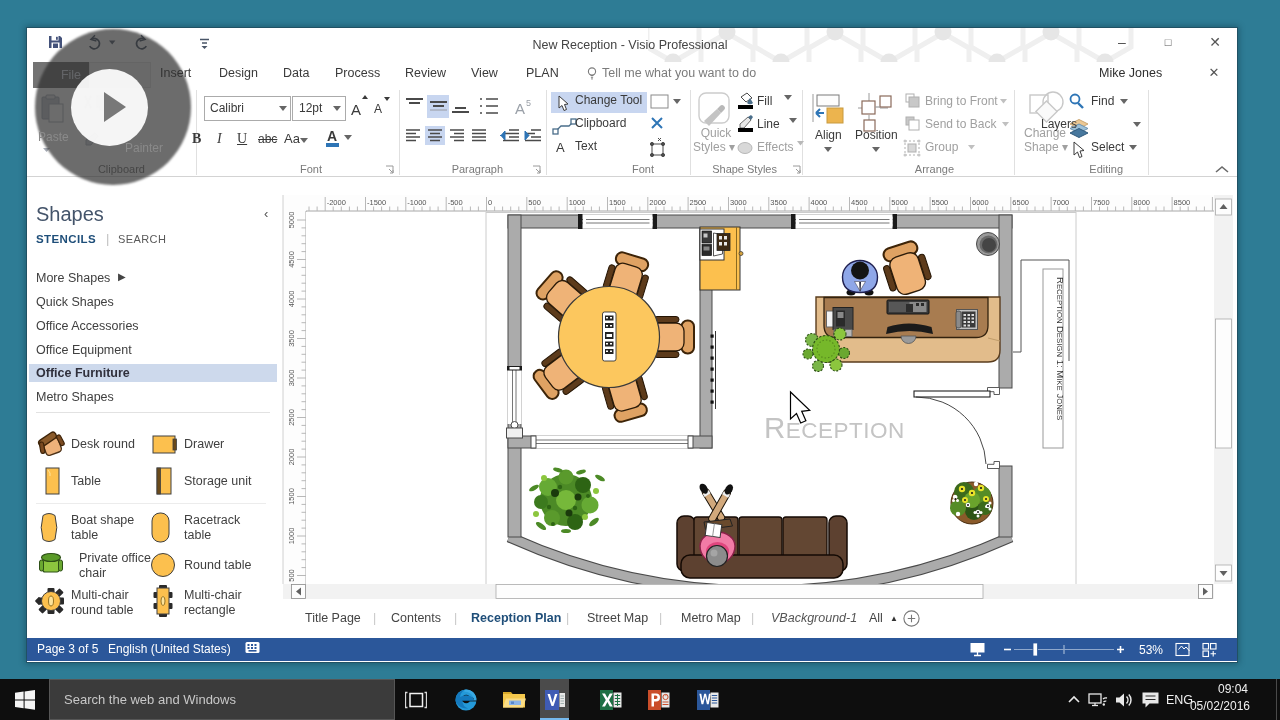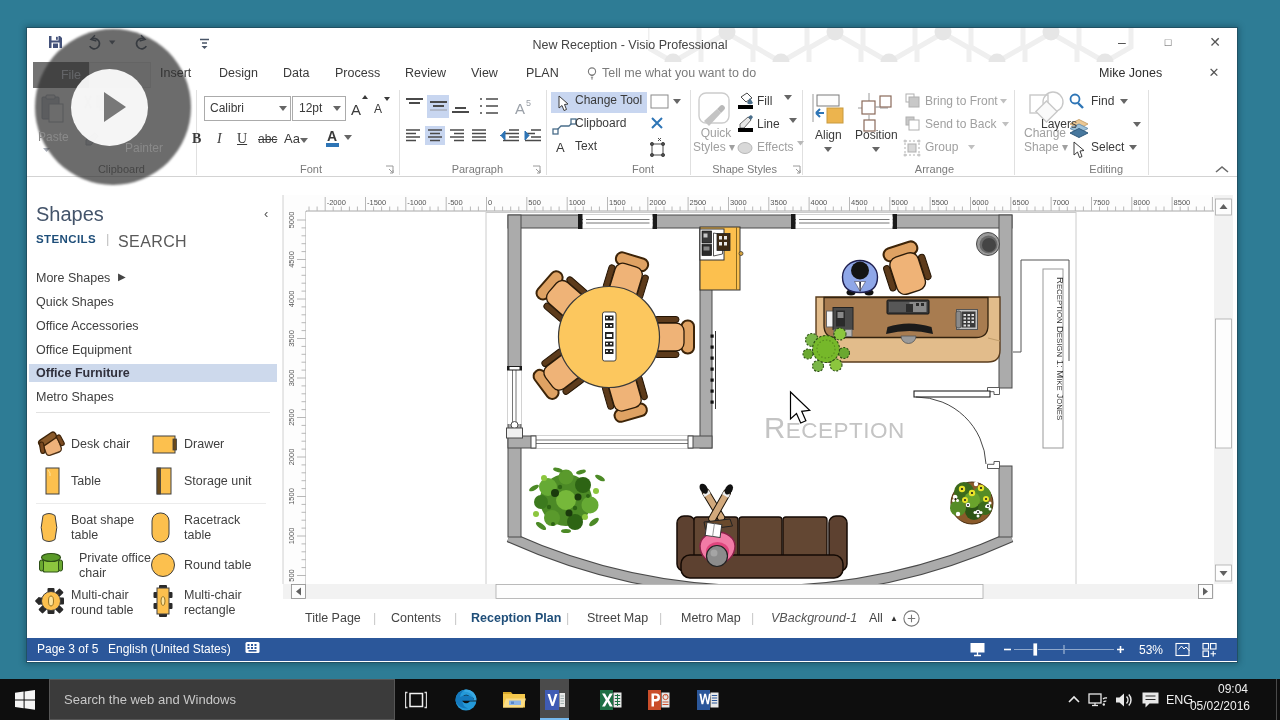--- a/index.html
+++ b/index.html
@@ -326,32 +326,32 @@
     <path d="M793 166 h7 v7 M796 169 l4 4 m0 -3 v3 h-3"></path>
   </g>
 
   <path d="M1216 172 l6 -5 6 5" stroke="#6a6a6a" stroke-width="1.6" fill="none"></path>
 </svg>
 <div id="panel" class="abs"></div>
 <div id="shapesTitle" class="abs">Shapes</div>
 <div class="abs" style="left:264px;top:206px;color:#555;font-size:13px;">‹</div>
 <div class="abs" style="left:36px;top:233px;font-size:11.5px;font-weight:bold;color:#1e4e79;letter-spacing:.4px;">STENCILS</div>
 <div class="abs" style="left:106px;top:231px;color:#c0c0c0;font-size:13px;">|</div>
-<div class="abs" style="left:118px;top:233px;font-size:16px;color:#595959;letter-spacing:.4px;">SEARCH</div>
+<div class="abs" style="left:118px;top:233px;font-size:11px;color:#595959;letter-spacing:.4px;">SEARCH</div>
 <div class="abs stitem" style="top:271px;">More Shapes</div>
 <div class="abs" style="left:118px;top:271px;color:#444;font-size:10px;">▶</div>
 <div class="abs stitem" style="top:295px;">Quick Shapes</div>
 <div class="abs stitem" style="top:319px;">Office Accessories</div>
 <div class="abs stitem" style="top:343px;">Office Equipment</div>
 <div id="offFurn" class="abs"></div>
 <div class="abs stitem" style="top:366px;font-weight:bold;color:#30303c;">Office Furniture</div>
 <div class="abs stitem" style="top:390px;">Metro Shapes</div>
 <div class="abs" style="left:36px;top:412px;width:234px;height:1px;background:#e2e2e2;"></div>
 
-<div class="abs icolab" style="left:71px;top:437px;">Desk chair</div>
+<div class="abs icolab" style="left:71px;top:437px;">Desk round</div>
 <div class="abs icolab" style="left:184px;top:437px;">Drawer</div>
 <div class="abs icolab" style="left:71px;top:474px;">Table</div>
 <div class="abs icolab" style="left:184px;top:474px;">Storage unit</div>
 <div class="abs" style="left:36px;top:503px;width:230px;height:1px;background:#ececec;"></div>
 <div class="abs icolab" style="left:71px;top:513px;">Boat shape<br>table</div>
 <div class="abs icolab" style="left:184px;top:513px;">Racetrack<br>table</div>
 <div class="abs icolab" style="left:79px;top:551px;">Private office<br>chair</div>
 <div class="abs icolab" style="left:184px;top:558px;">Round table</div>
 <div class="abs icolab" style="left:71px;top:588px;">Multi-chair<br>round table</div>
 <div class="abs icolab" style="left:184px;top:588px;">Multi-chair<br>rectangle</div>

